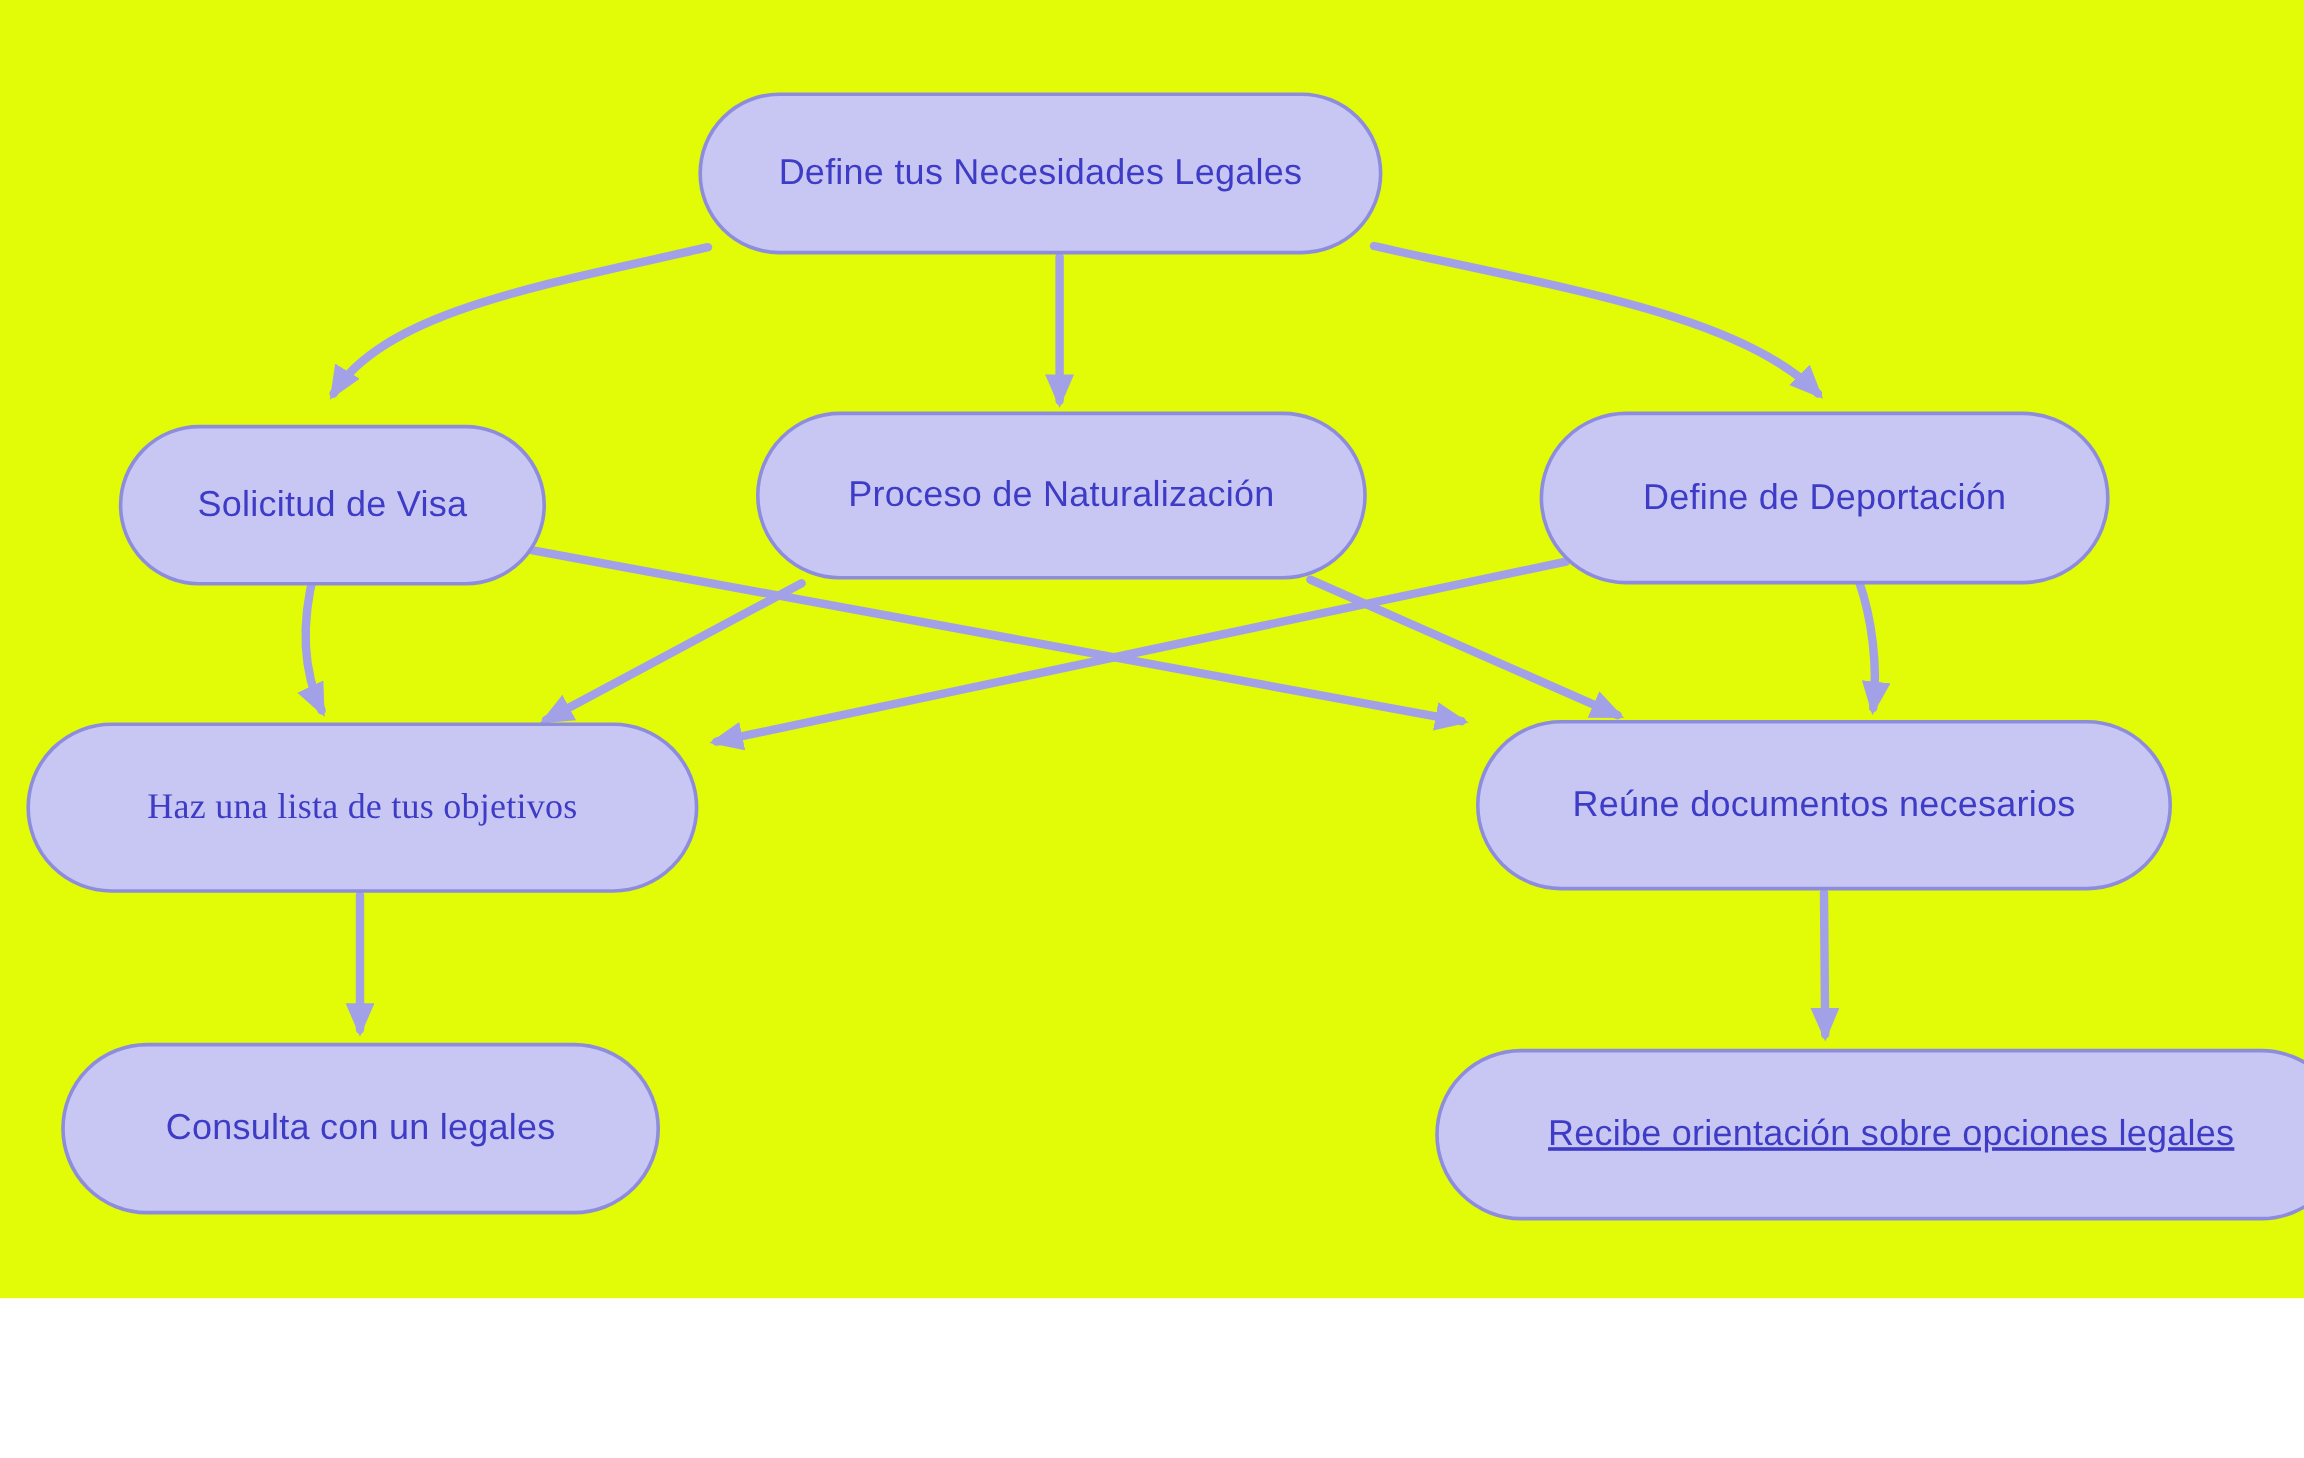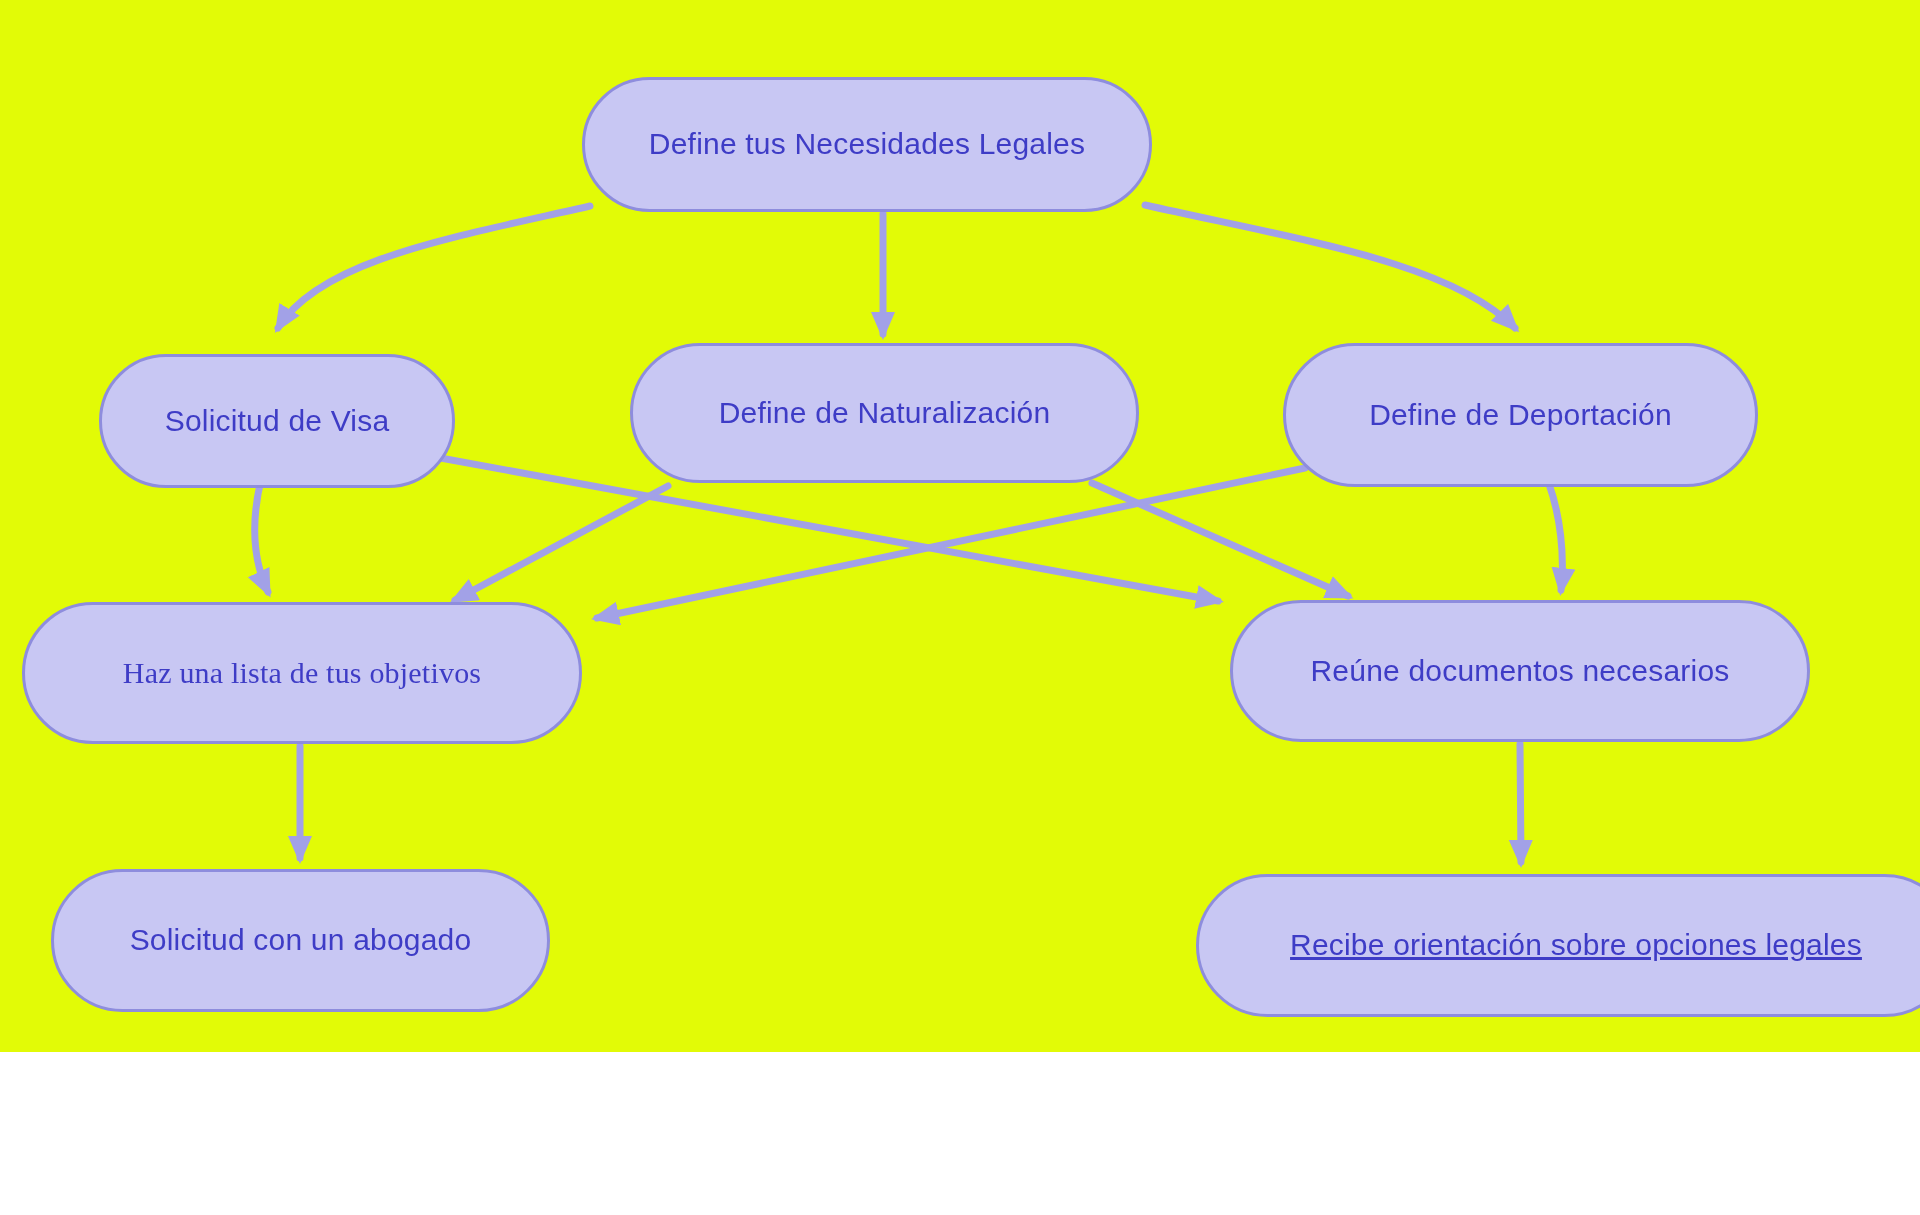--- a/index.html
+++ b/index.html
@@ -1,17 +1,17 @@
 <!DOCTYPE html>
 <html><head>
 <meta charset="utf-8">
 <style>
   html,body{margin:0;padding:0;background:#ffffff;}
   .canvas{
-    position:relative;width:1920px;height:1052px;overflow:hidden;
+    position:relative;width:1920px;height:1215px;overflow:hidden;
     font-family:"Liberation Sans", sans-serif;background:#ffffff;
   }
   .bg{position:absolute;left:0;top:0;width:1920px;height:1082px;background:#e2fb06;}
   .edges{position:absolute;left:0;top:0;width:1920px;height:1215px;}
   .node{
     position:absolute;display:flex;align-items:center;justify-content:center;
     background:#c8c7f3;border:3px solid #8e8ddd;border-radius:999px;
     color:#3e3cc6;font-size:30px;font-weight:500;letter-spacing:.2px;
     text-align:center;box-sizing:border-box;line-height:1.15;
   }
@@ -54,33 +54,33 @@
     </g>
   </svg>
 
   <div class="node node-define">
     <span>Define tus Necesidades Legales</span>
   </div>
   <div class="node node-visa">
     <span>Solicitud de Visa</span>
   </div>
   <div class="node node-naturalizacion">
-    <span>Define de Naturalización</span>
+    <span>Proceso de Naturalización</span>
   </div>
   <div class="node node-deportacion">
     <span>Define de Deportación</span>
   </div>
   <div class="node node-objetivos">
     <span>Haz una lista de tus objetivos</span>
   </div>
   <div class="node node-documentos">
     <span>Reúne documentos necesarios</span>
   </div>
   <div class="node node-abogado">
-    <span>Solicitud con un abogado</span>
+    <span>Consulta con un legales</span>
   </div>
   <div class="node node-orientacion">
     <span>Recibe orientación sobre opciones legales</span>
   </div>
 
   <div class="footer">
     
   </div>
 </div>
 

